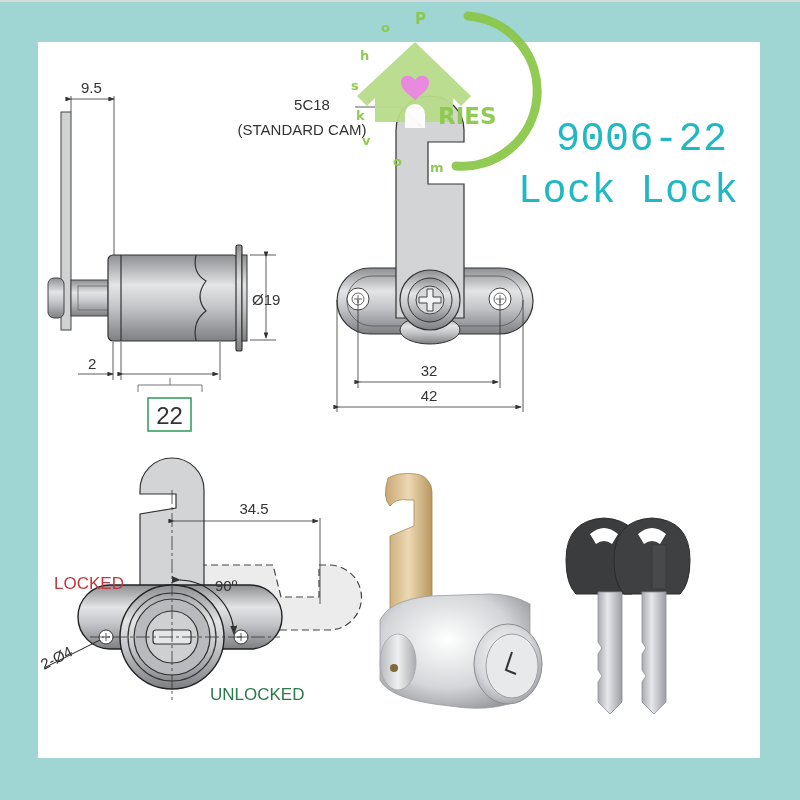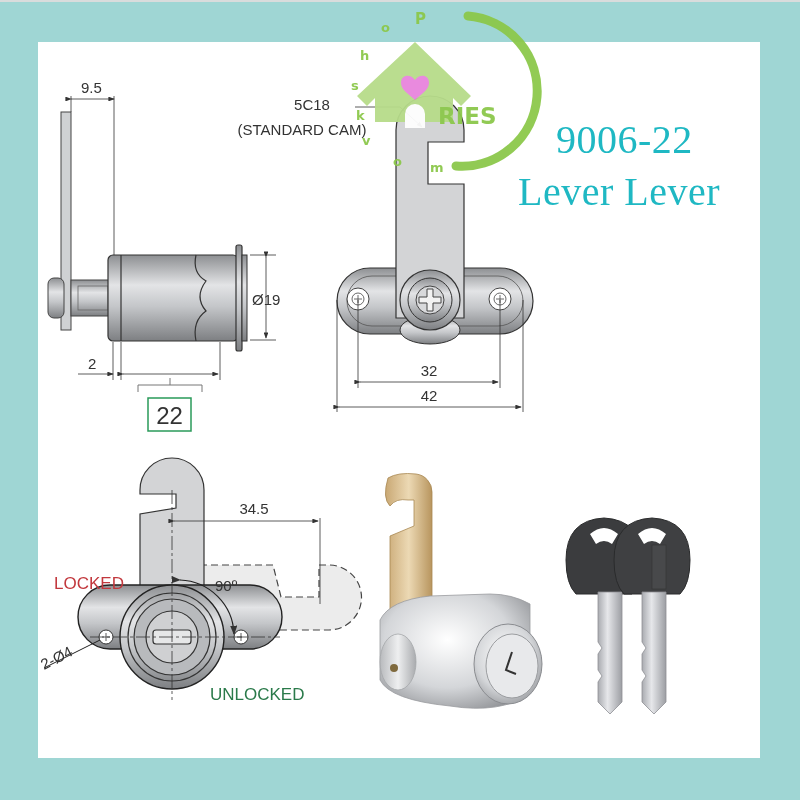--- a/index.html
+++ b/index.html
@@ -1,19 +1,19 @@
 <!DOCTYPE html>
 <html><head>
 <meta charset="utf-8">
 <style>
   html, body { margin: 0; padding: 0; }
   body { width: 800px; height: 800px; background: #9fd6d4; position: relative; overflow: hidden; font-family: "Liberation Sans", sans-serif; }
   .topline { position: absolute; left: 0; top: 0; width: 800px; height: 2px; background: #d9dcdc; }
   .panel { position: absolute; left: 38px; top: 42px; width: 722px; height: 716px; background: #ffffff; }
-  .title { position: absolute; color: #1fb8c3; font-family: Liberation Serif, serif; font-size: 40px; line-height: 44px; letter-spacing: 0.5px; }
+  .title { position: absolute; color: #1fb8c3; font-family: Liberation Mono, monospace; font-size: 40px; line-height: 44px; letter-spacing: 0.5px; }
   .title.l1 { left: 556px; top: 118px; }
   .title.l2 { left: 518px; top: 170px; }
   svg { position: absolute; left: 0; top: 0; }
   .dim { font-family: "Liberation Sans", sans-serif; font-size: 15px; fill: #333; }
 </style>
 </head>
 <body>
 
 <div class="topline"></div>
 <div class="panel"></div>
@@ -196,13 +196,13 @@
     <text x="351" y="90" style="font-family:'DejaVu Sans',sans-serif;font-weight:bold;font-size:13px;fill:#8cc84b;">s</text>
     <text x="360" y="60" style="font-family:'DejaVu Sans',sans-serif;font-weight:bold;font-size:13px;fill:#8cc84b;">h</text>
     <text x="381" y="32" style="font-family:'DejaVu Sans',sans-serif;font-weight:bold;font-size:13px;fill:#8cc84b;">o</text>
     <text x="415" y="24" style="font-family:'DejaVu Sans',sans-serif;font-weight:bold;font-size:15px;fill:#8cc84b;">P</text>
     <text x="393" y="166" style="font-family:'DejaVu Sans',sans-serif;font-weight:bold;font-size:13px;fill:#8cc84b;">o</text>
     <text x="430" y="172" style="font-family:'DejaVu Sans',sans-serif;font-weight:bold;font-size:13px;fill:#8cc84b;">m</text>
   </g>
 </svg>
 
 <div class="title l1">9006-22</div>
-<div class="title l2">Lever Lever</div>
+<div class="title l2">Lock Lock</div>
 
 </body></html>

